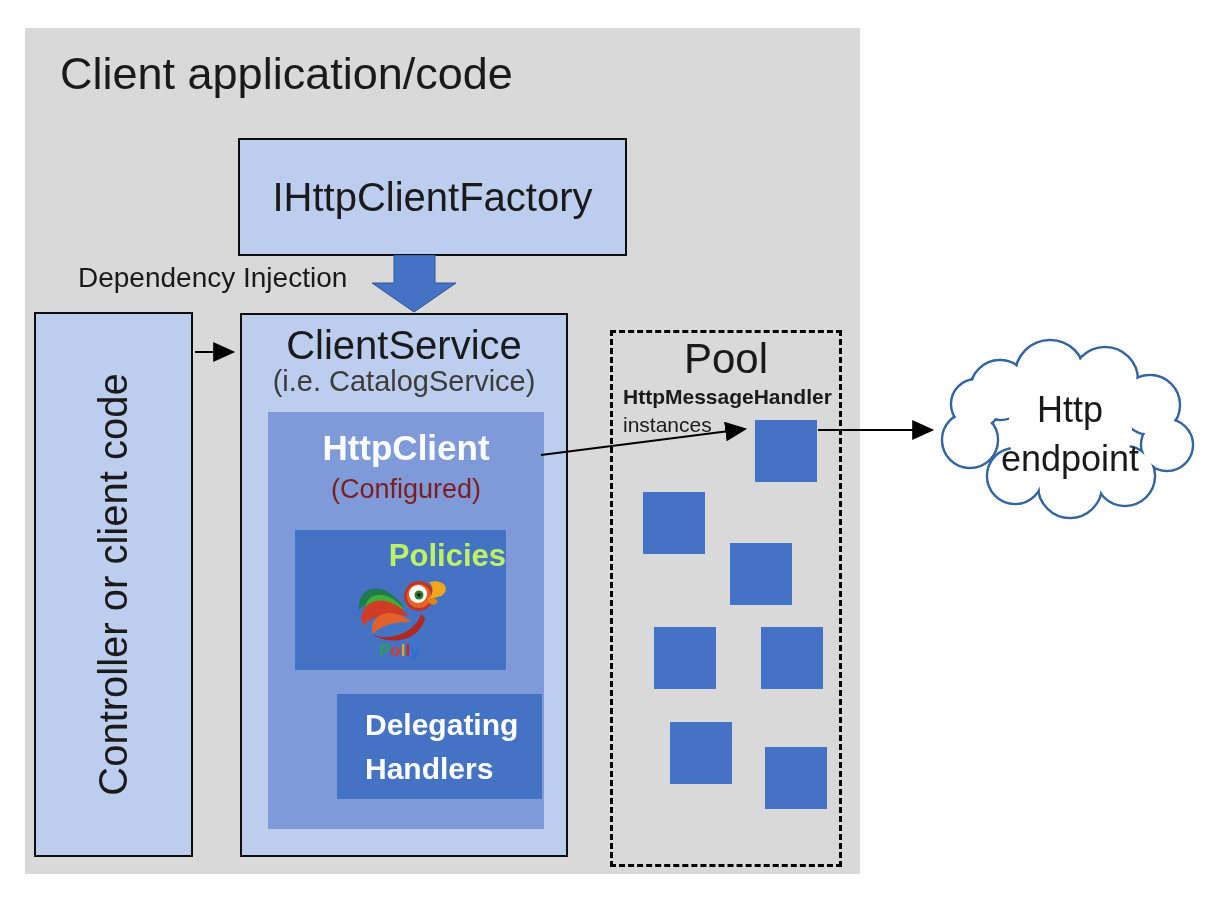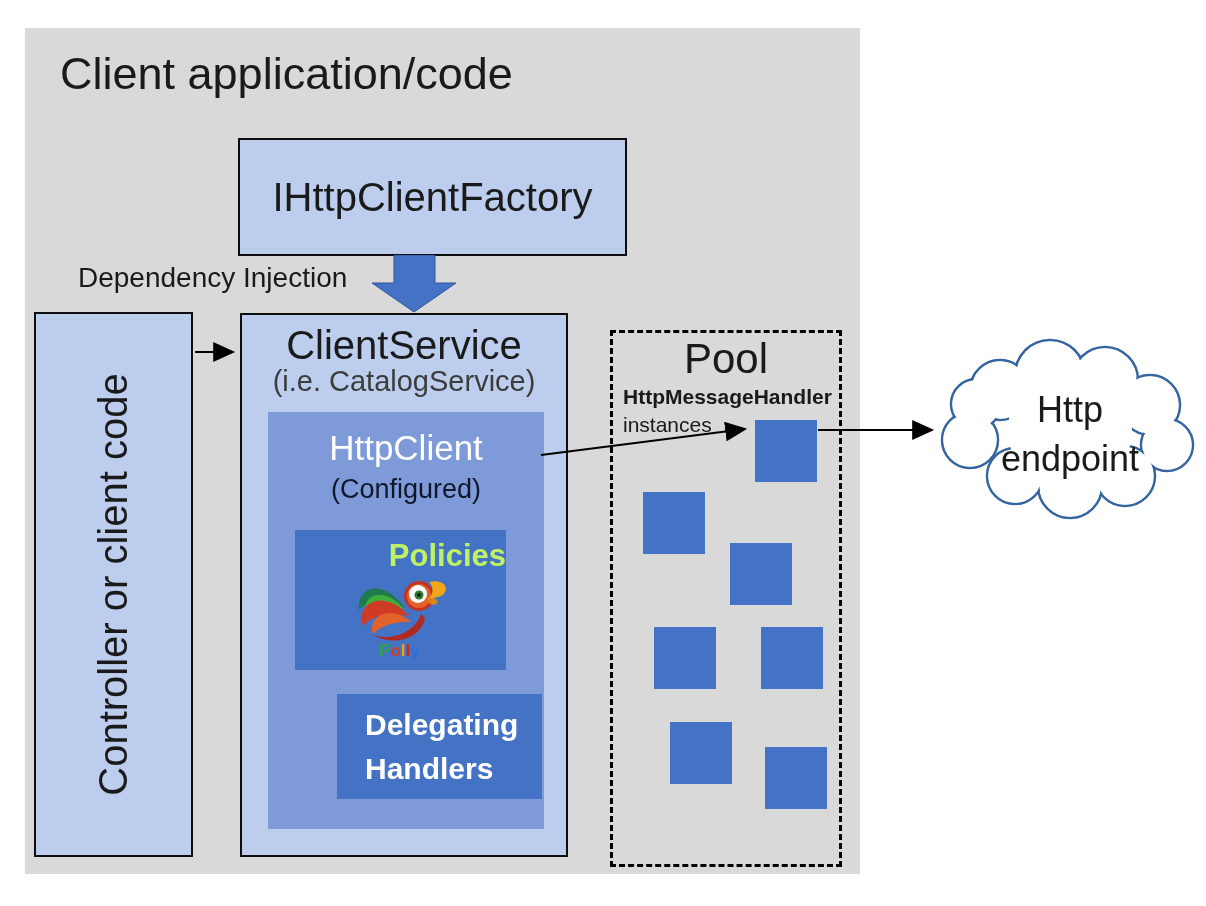--- a/index.html
+++ b/index.html
@@ -17,22 +17,22 @@
   .dep-label{left:78px;top:262px;font-size:28px;color:var(--ink);}
 
   .controller-box{left:34px;top:312px;width:159px;height:545px;display:flex;align-items:center;justify-content:center;}
   .controller-box .vtext{transform:rotate(-90deg);white-space:nowrap;font-size:40px;color:var(--ink);}
 
   .clientservice-box{left:240px;top:313px;width:328px;height:544px;}
   .cs-title{margin-top:8px;text-align:center;font-size:40px;color:var(--ink);line-height:1.1;}
   .cs-subtitle{text-align:center;font-size:29px;color:var(--subtle);font-weight:300;line-height:1.0;}
 
   .httpclient-box{left:26px;top:97px;width:276px;height:417px;background:var(--medium);}
-  .hc-title{margin-top:16px;text-align:center;font-size:35px;font-weight:normal;color:#ffffff;}
-  .hc-subtitle{margin-top:6px;text-align:center;font-size:27px;color:#0f172a;}
+  .hc-title{margin-top:16px;text-align:center;font-size:35px;font-weight:bold;color:#ffffff;}
+  .hc-subtitle{margin-top:6px;text-align:center;font-size:27px;color:#7f1d1d;}
 
   .policies-box{left:27px;top:118px;width:211px;height:140px;background:var(--accent);}
   .pol-title{margin-top:8px;text-align:right;font-size:31px;font-weight:bold;color:#bef264;}
   .parrot-wrap{display:flex;justify-content:center;margin-top:0px;}
 
   .delegating-box{left:37px;top:282px;width:205px;height:105px;background:var(--accent);display:flex;align-items:center;margin-left:32px;}
   .del-label{padding-left:28px;font-size:30px;font-weight:bold;color:#ffffff;white-space:pre-line;line-height:1.45;}
 
   .pool-box{left:610px;top:330px;width:232px;height:537px;border:3px dashed #000;box-sizing:border-box;}
   .pool-title{margin-top:2px;text-align:center;font-size:42px;color:var(--ink);}

